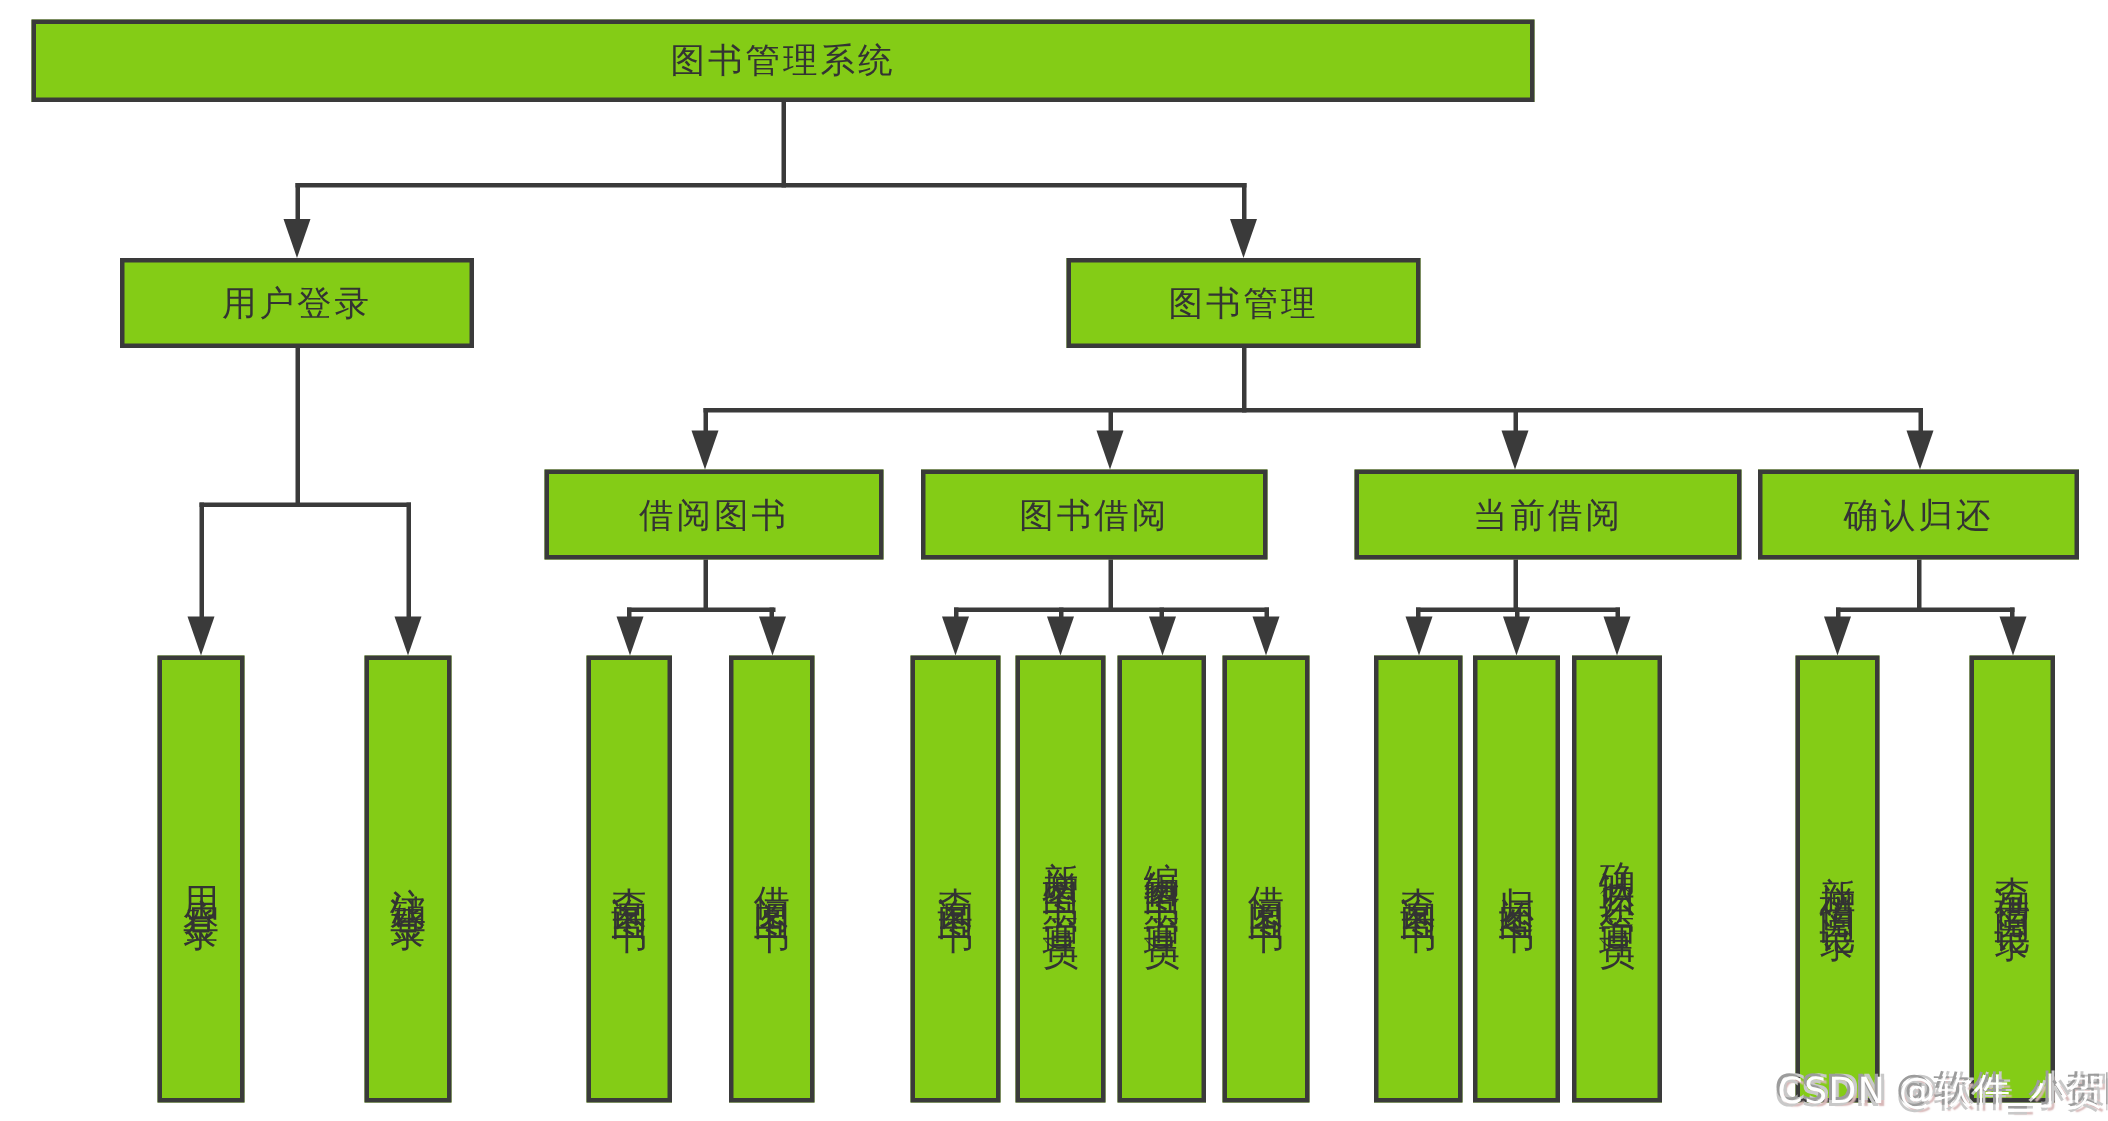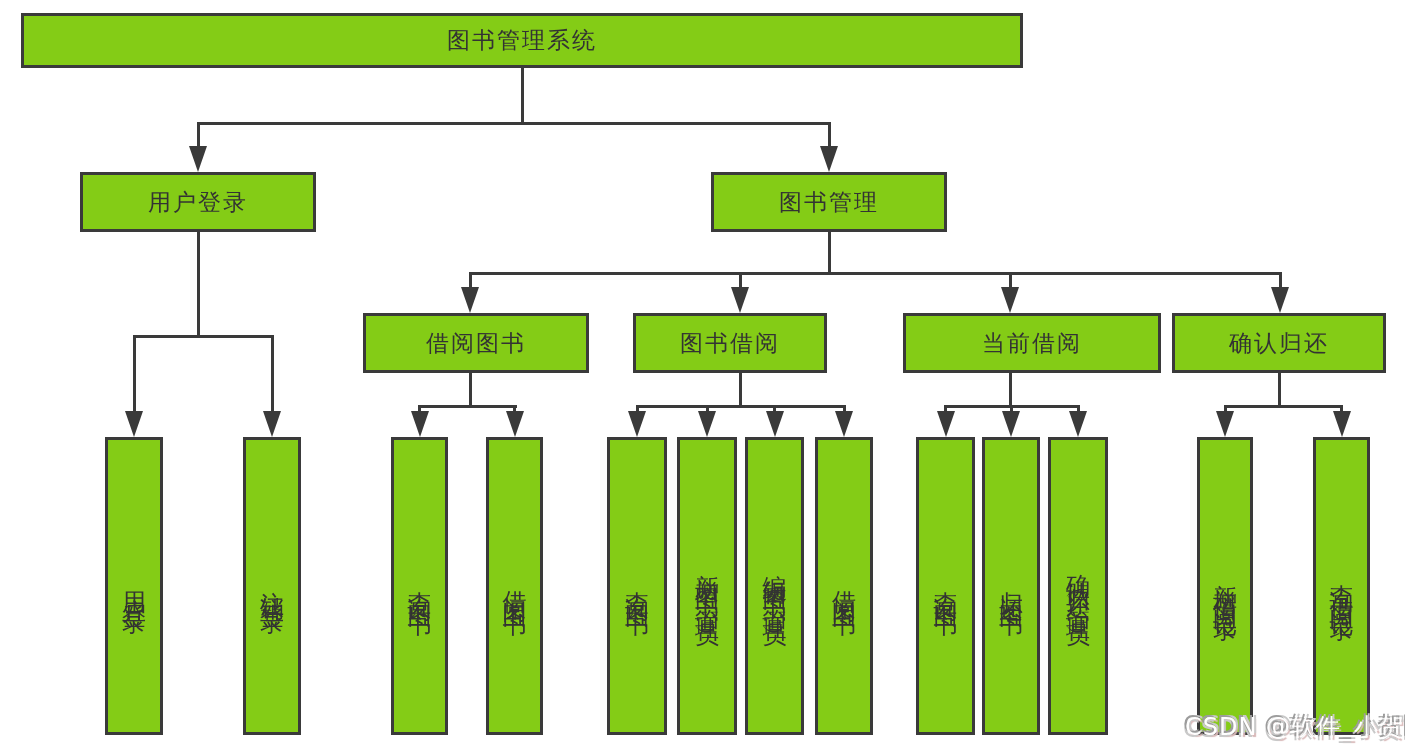--- a/index.html
+++ b/index.html
@@ -57,21 +57,21 @@
 </div>
 
 <div class="box" style="left:711px;top:172px;width:236px;height:60px;">
   <span class="h-label">图书管理</span>
 </div>
 
 <div class="box" style="left:363px;top:313px;width:226px;height:60px;">
   <span class="h-label">借阅图书</span>
 </div>
 
-<div class="box" style="left:633px;top:313px;width:194px;height:60px;">
+<div class="box" style="left:614px;top:313px;width:231px;height:60px;">
   <span class="h-label">图书借阅</span>
 </div>
 
 <div class="box" style="left:903px;top:313px;width:258px;height:60px;">
   <span class="h-label">当前借阅</span>
 </div>
 
 <div class="box" style="left:1172px;top:313px;width:214px;height:60px;">
   <span class="h-label">确认归还</span>
 </div>

